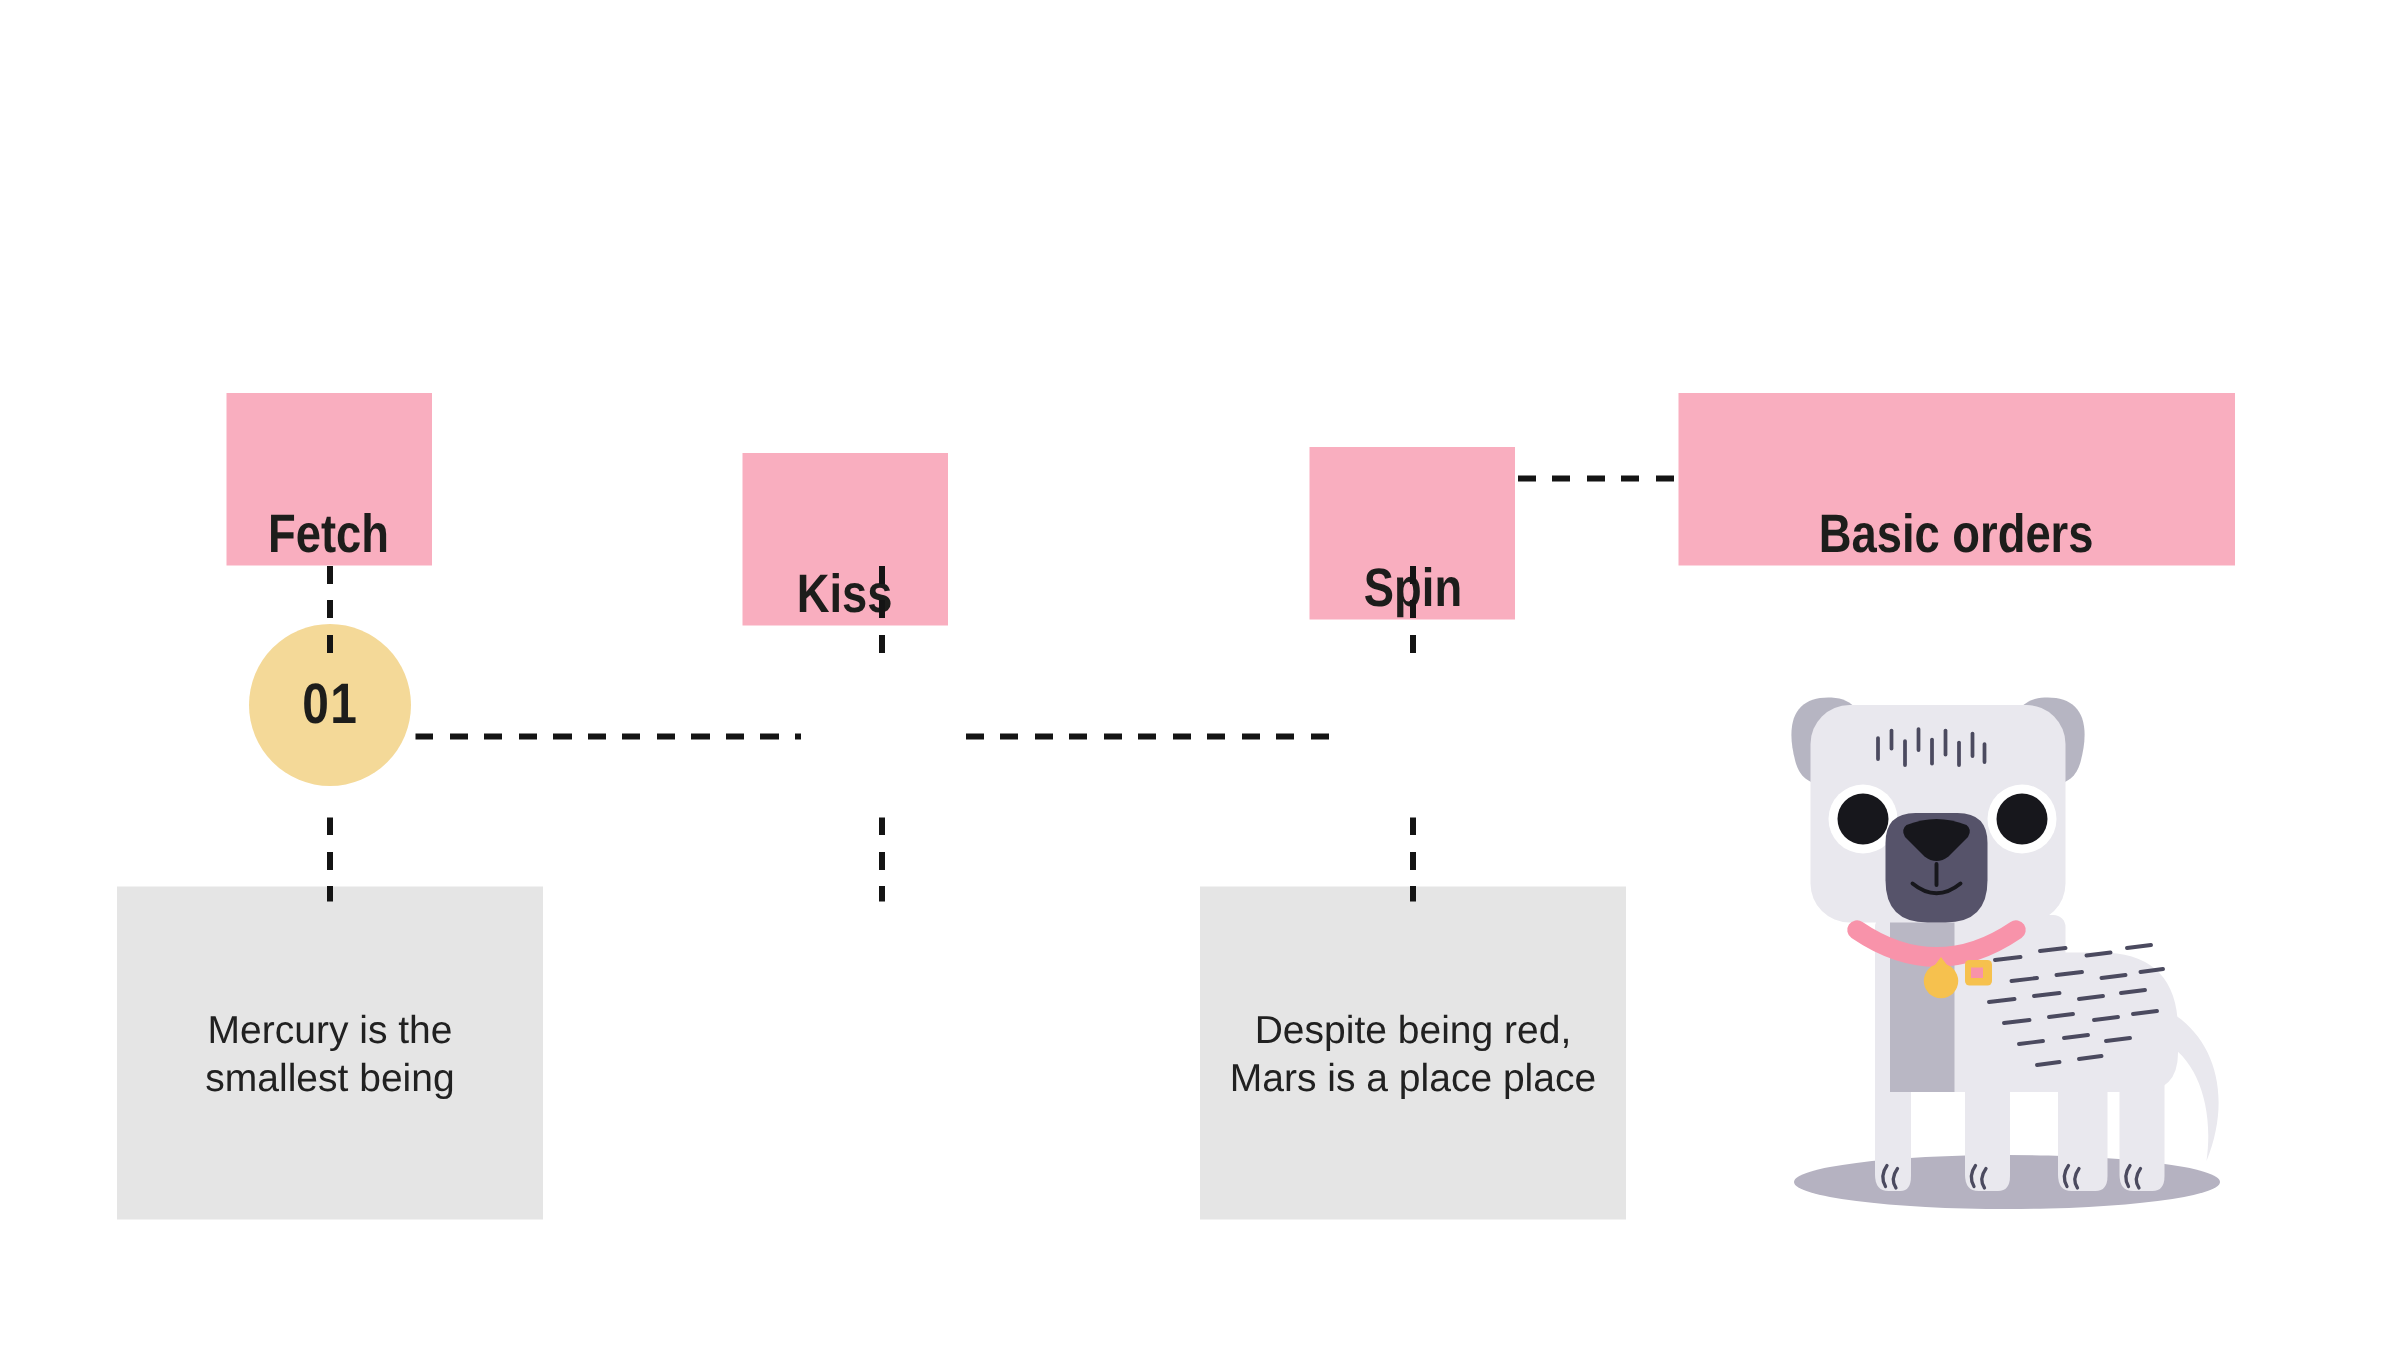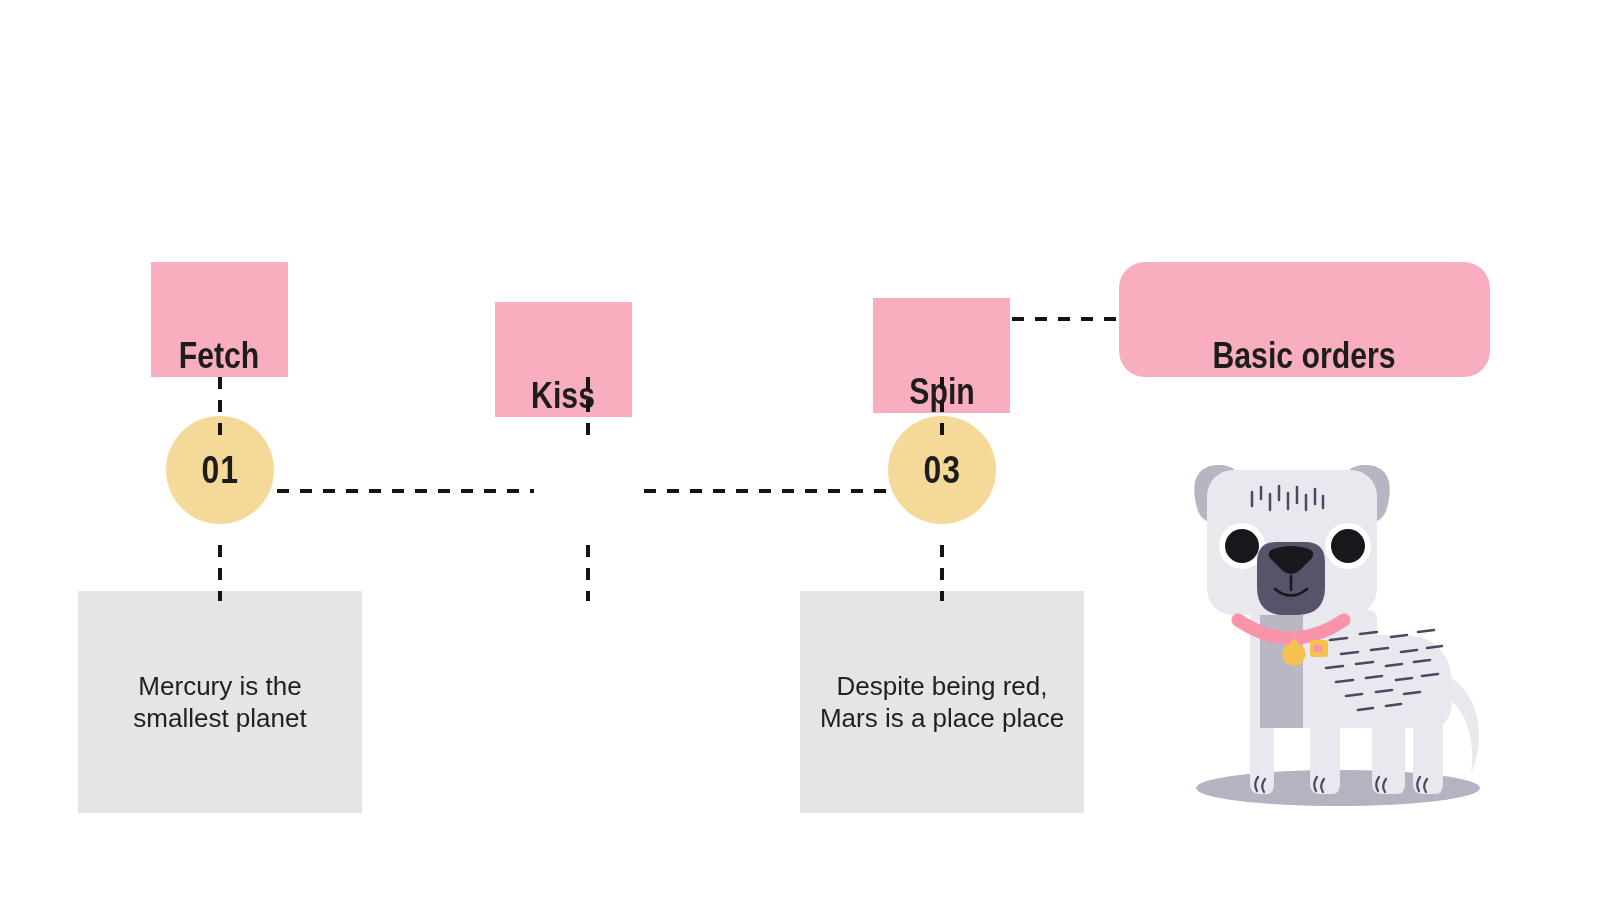--- a/index.html
+++ b/index.html
@@ -16,21 +16,21 @@
     transform:scaleX(0.86); letter-spacing:-1px; white-space:nowrap;
   }
   .pinkbox {
     position:absolute; top:262px; height:115px; background:#f9aebf;
     display:flex; align-items:flex-end; justify-content:center; z-index:1;
   }
   .stepbox { width:137px; }
   #box-fetch { left:151px; }
   #box-kiss  { left:495px;margin-top:40px; }
   #box-spin  { left:873px;margin-top:36px; }
-  #box-basic { left:1119px; width:371px;border-radius:26px; }
+  #box-basic { left:1119px; width:371px; }
   .box-label {
     display:inline-block; font-size:36px; font-weight:bold; color:#1d1d1b;
     transform:scaleX(0.84); white-space:nowrap;
   }
   .circle {
     position:absolute; top:416px; width:108px; height:108px; border-radius:50%;
     background:#f4d998; display:flex; align-items:center; justify-content:center; z-index:1;
   }
   #circle-1 { left:166px; }
   #circle-2 { left:534px; }
@@ -83,27 +83,24 @@
   <div class="pinkbox stepbox" id="box-spin">
     <span class="box-label">Spin</span>
   </div>
   <div class="pinkbox" id="box-basic">
     <span class="box-label">Basic orders</span>
   </div>
 
   <div class="circle" id="circle-1">
     <span class="circle-num">01</span>
   </div>
-  <div class="circle" id="circle-3">
-    <span class="circle-num">03</span>
-  </div>
 
   <div class="graybox" id="gray-1">
     <div class="gray-text">Mercury is the
-smallest planet</div>
+smallest being</div>
   </div>
   <div class="graybox" id="gray-3">
     <div class="gray-text">Despite being red,
 Mars is a place place</div>
   </div>
 
   <div class="dash-v" id="dash-v1a"></div>
   <div class="dash-v" id="dash-v2a"></div>
   <div class="dash-v" id="dash-v3a"></div>
   <div class="dash-v" id="dash-v1b"></div>

